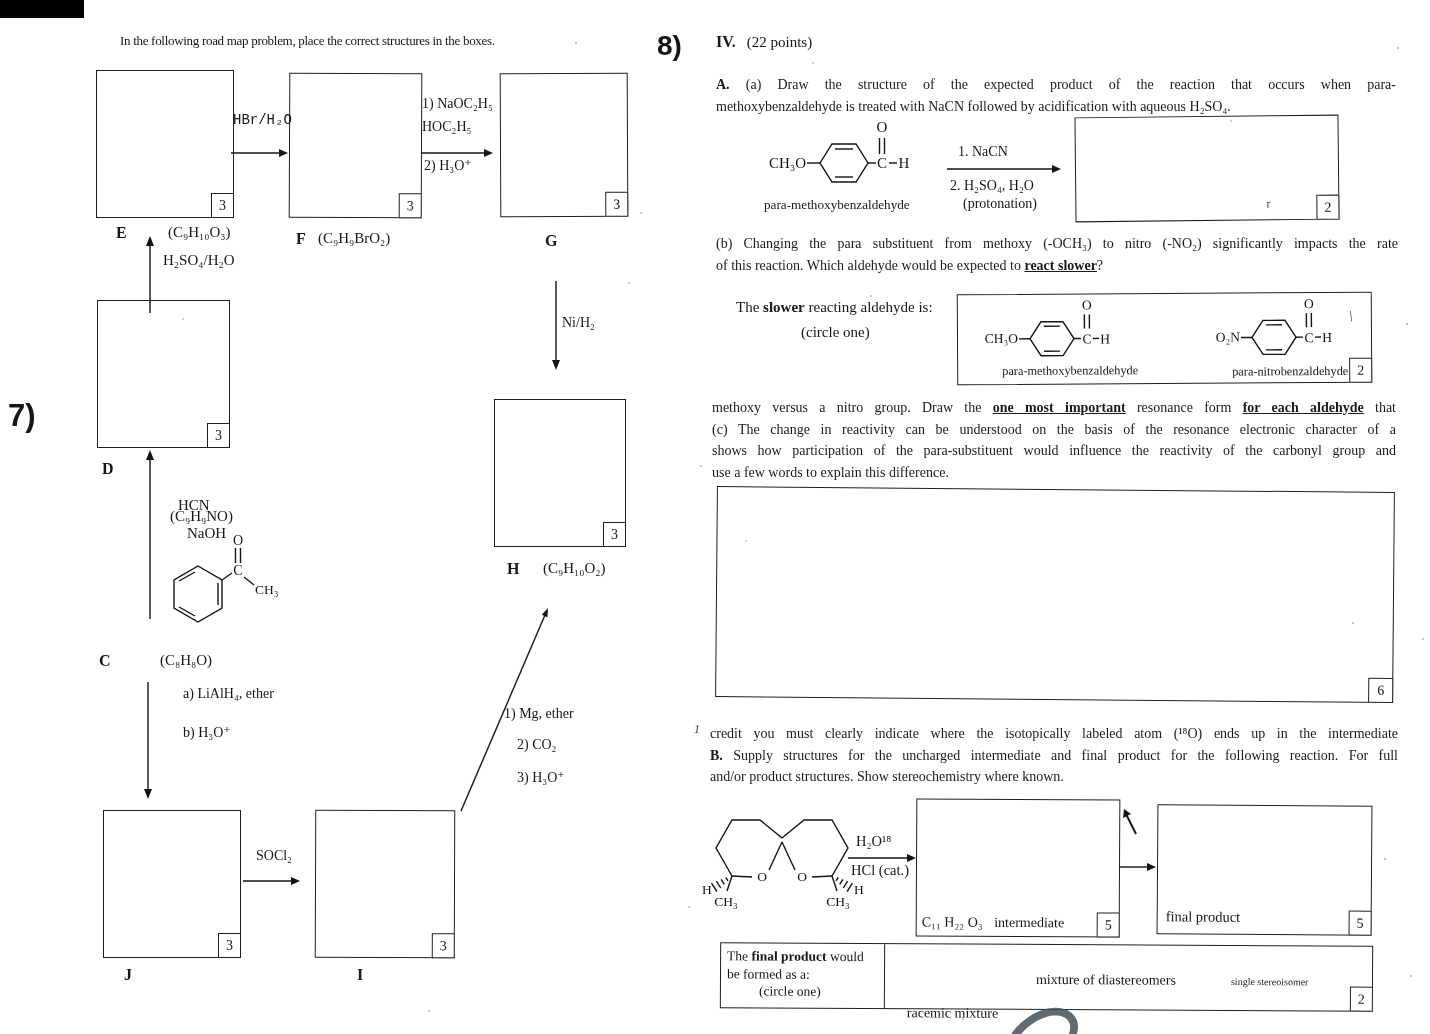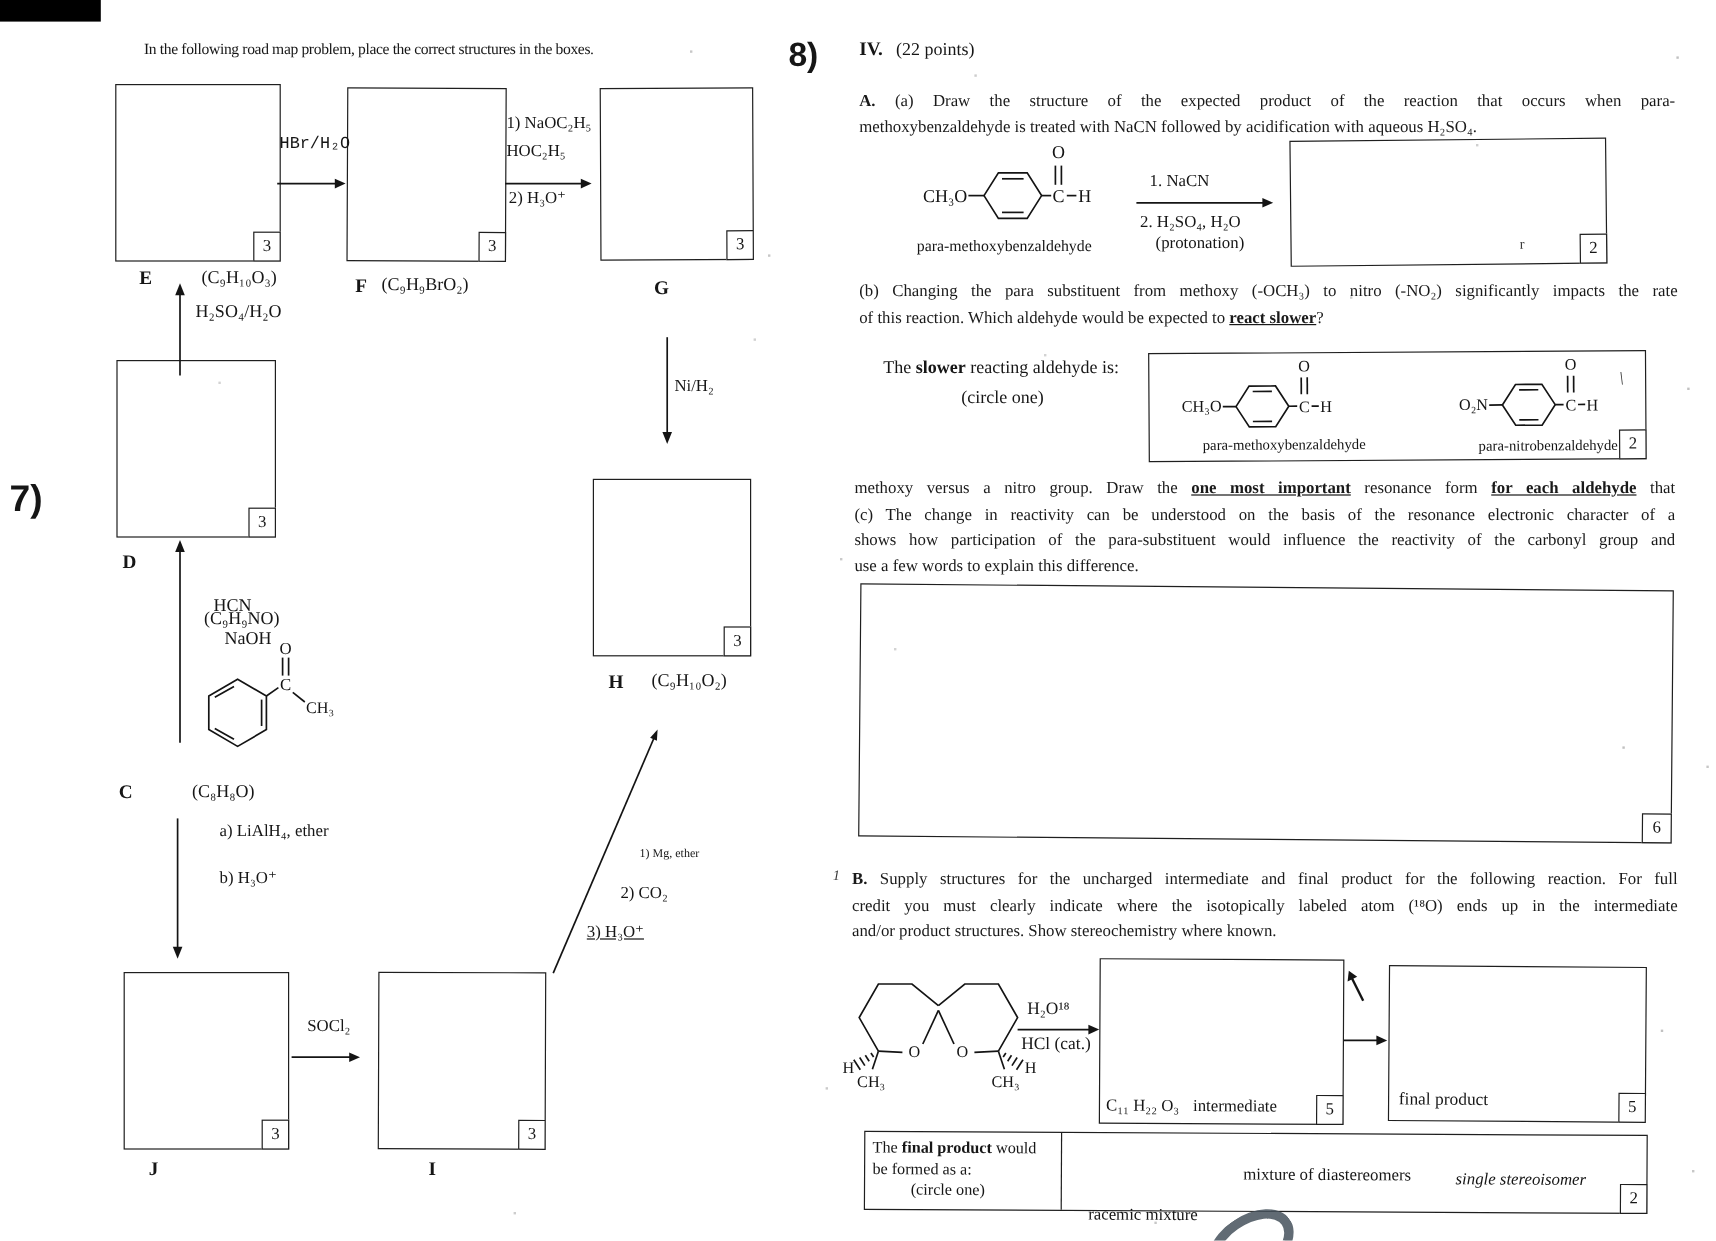--- a/index.html
+++ b/index.html
@@ -115,23 +115,23 @@
   <div class="t" style="left:422px;top:96px;font-size:14px;">1) NaOC₂H₅</div>
   <div class="t" style="left:422px;top:119px;font-size:14px;">HOC₂H₅</div>
   <div class="t" style="left:424px;top:157px;font-size:14px;">2) H₃O⁺</div>
   <div class="t" style="left:163px;top:252px;font-size:15px;">H₂SO₄/H₂O</div>
   <div class="t" style="left:178px;top:497px;font-size:15px;">HCN</div>
   <div class="t" style="left:174px;top:525px;font-size:15px;margin-left:13px;">NaOH</div>
   <div class="t" style="left:562px;top:315px;font-size:14px;">Ni/H₂</div>
   <div class="t" style="left:183px;top:686px;font-size:14px;">a) LiAlH₄, ether</div>
   <div class="t" style="left:183px;top:724px;font-size:14px;">b) H₃O⁺</div>
   <div class="t" style="left:256px;top:848px;font-size:14px;">SOCl₂</div>
-  <div class="t" style="left:533px;top:706px;font-size:10px;">1) Mg, ether</div>
+  <div class="t" style="left:504px;top:706px;font-size:14px;">1) Mg, ether</div>
   <div class="t" style="left:517px;top:737px;font-size:14px;">2) CO₂</div>
-  <div class="t" style="left:489px;top:769px;font-size:14px;text-decoration:underline;">3) H₃O⁺</div>
+  <div class="t" style="left:517px;top:769px;font-size:14px;">3) H₃O⁺</div>
 
   <div class="t b" style="left:116px;top:224px;font-size:16px;">E</div>
   <div class="t" style="left:168px;top:224px;font-size:15px;">(C₉H₁₀O₃)</div>
   <div class="t b" style="left:296px;top:230px;font-size:16px;">F</div>
   <div class="t" style="left:318px;top:230px;font-size:15px;">(C₉H₉BrO₂)</div>
   <div class="t b" style="left:545px;top:232px;font-size:16px;">G</div>
   <div class="t b" style="left:102px;top:460px;font-size:16px;">D</div>
   <div class="t" style="left:170px;top:460px;font-size:15px;margin-top:48px;">(C₉H₉NO)</div>
   <div class="t b" style="left:99px;top:652px;font-size:16px;">C</div>
   <div class="t" style="left:160px;top:652px;font-size:15px;">(C₈H₈O)</div>
@@ -250,22 +250,22 @@
   </div>
 
   <div class="abox" style="left:716px;top:489px;width:676px;height:209px;transform:rotate(.5deg);">
     <div class="corner" style="width:23px;">
         <span>6</span>
       </div>
   </div>
 
   <div class="t artifact" style="left:694px;top:722px;font-size:12px;font-style:italic;">1</div>
   <div class="para" style="left:710px;top:723px;width:688px;">
+    <div class="jl"><span>credit you must clearly indicate where the isotopically labeled atom (¹⁸O) ends up in the intermediate</span></div>
     <div class="jl"><span class="b">B.</span><span>  Supply structures for the uncharged intermediate and final product for the following reaction.  For full</span></div>
-    <div class="jl"><span>credit you must clearly indicate where the isotopically labeled atom (¹⁸O) ends up in the intermediate</span></div>
     <div><span>and/or product structures.  Show stereochemistry where known.</span></div>
   </div>
 
   <svg class="chem" style="left:700px;top:804px;" width="165" height="120" viewBox="0 0 165 120">
     <polyline points="82,34 60,16 32,16 16,44 32,72"></polyline>
     <line x1="32" y1="72" x2="52" y2="73"></line>
     <text x="62" y="77" text-anchor="middle" font-size="13.5">O</text>
     <line x1="69" y1="66" x2="82" y2="38"></line>
     <polyline points="82,34 104,16 132,16 148,44 132,72"></polyline>
     <line x1="132" y1="72" x2="112" y2="73"></line>
@@ -323,20 +323,20 @@
   <div class="abox" style="left:720px;top:944px;width:651px;height:64px;transform:rotate(.3deg);">
     <div style="position:absolute;left:0;top:0;width:163px;height:100%;border-right:1.4px solid #1f1f1f;">
       <div class="cellpad">
         <div><span>The </span><span class="b">final product</span><span> would</span></div>
         <div><span>be formed as a:</span></div>
         <div style="padding-left:32px;"><span>(circle one)</span></div>
       </div>
     </div>
     <div class="t" style="left:186px;top:24px;font-size:14px;margin-top:37px;">racemic mixture</div>
     <div class="t" style="left:315px;top:27px;font-size:14px;">mixture of diastereomers</div>
-    <div class="t" style="left:492px;top:30px;font-size:14px;font-style:italic;">single stereoisomer</div>
+    <div class="t" style="left:510px;top:30px;font-size:10px;">single stereoisomer</div>
     <div class="corner">
         <span>2</span>
       </div>
   </div>
 
   <div class="stamp"></div>
 </div>
 
 </body></html>

